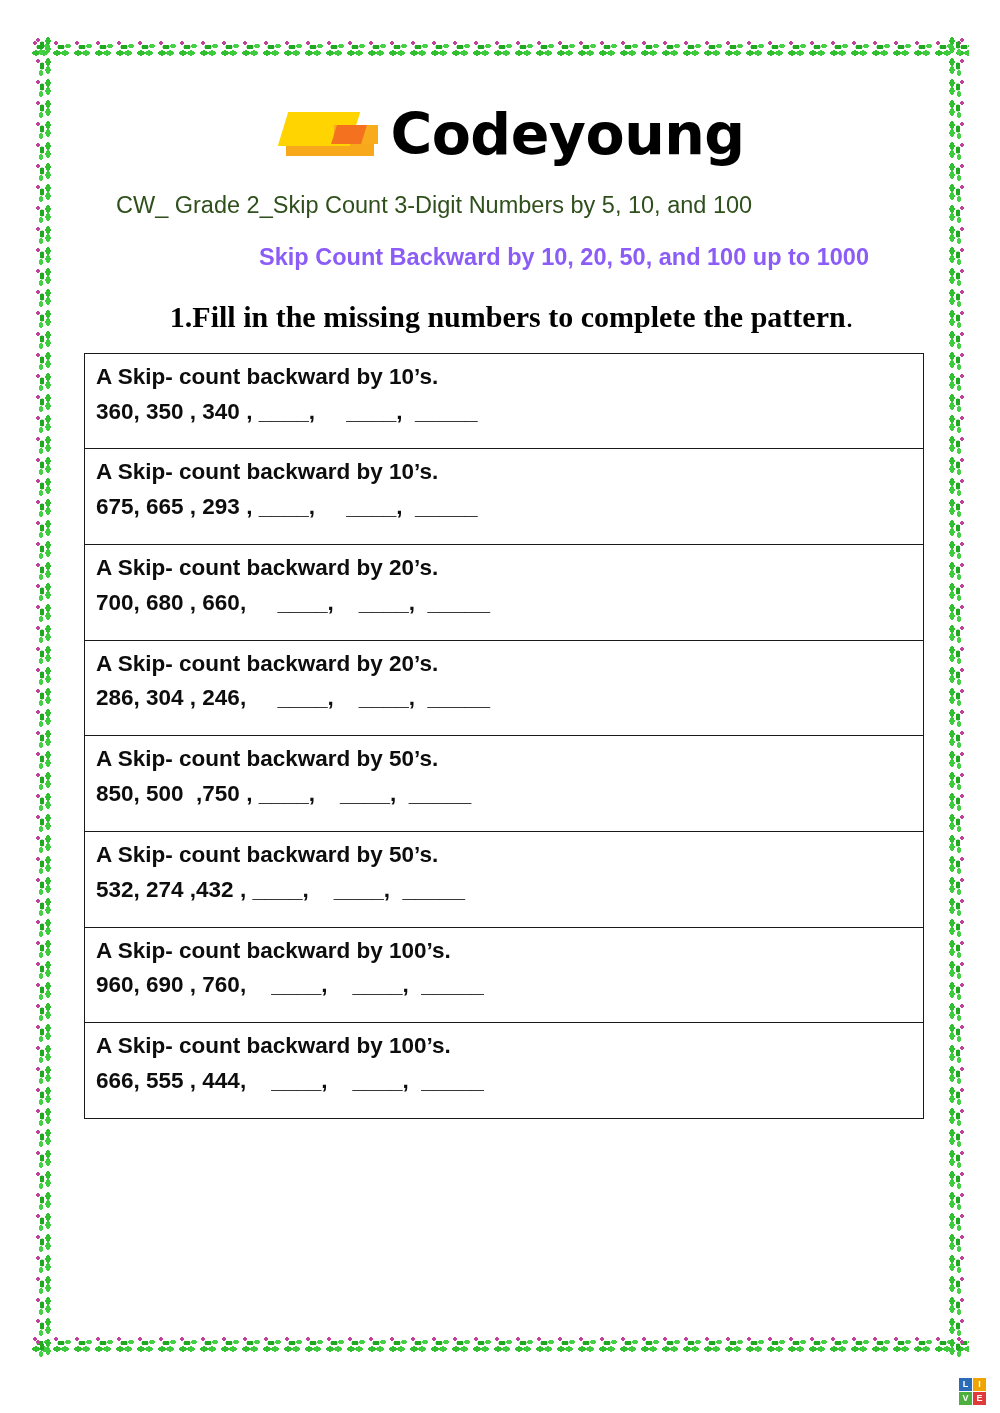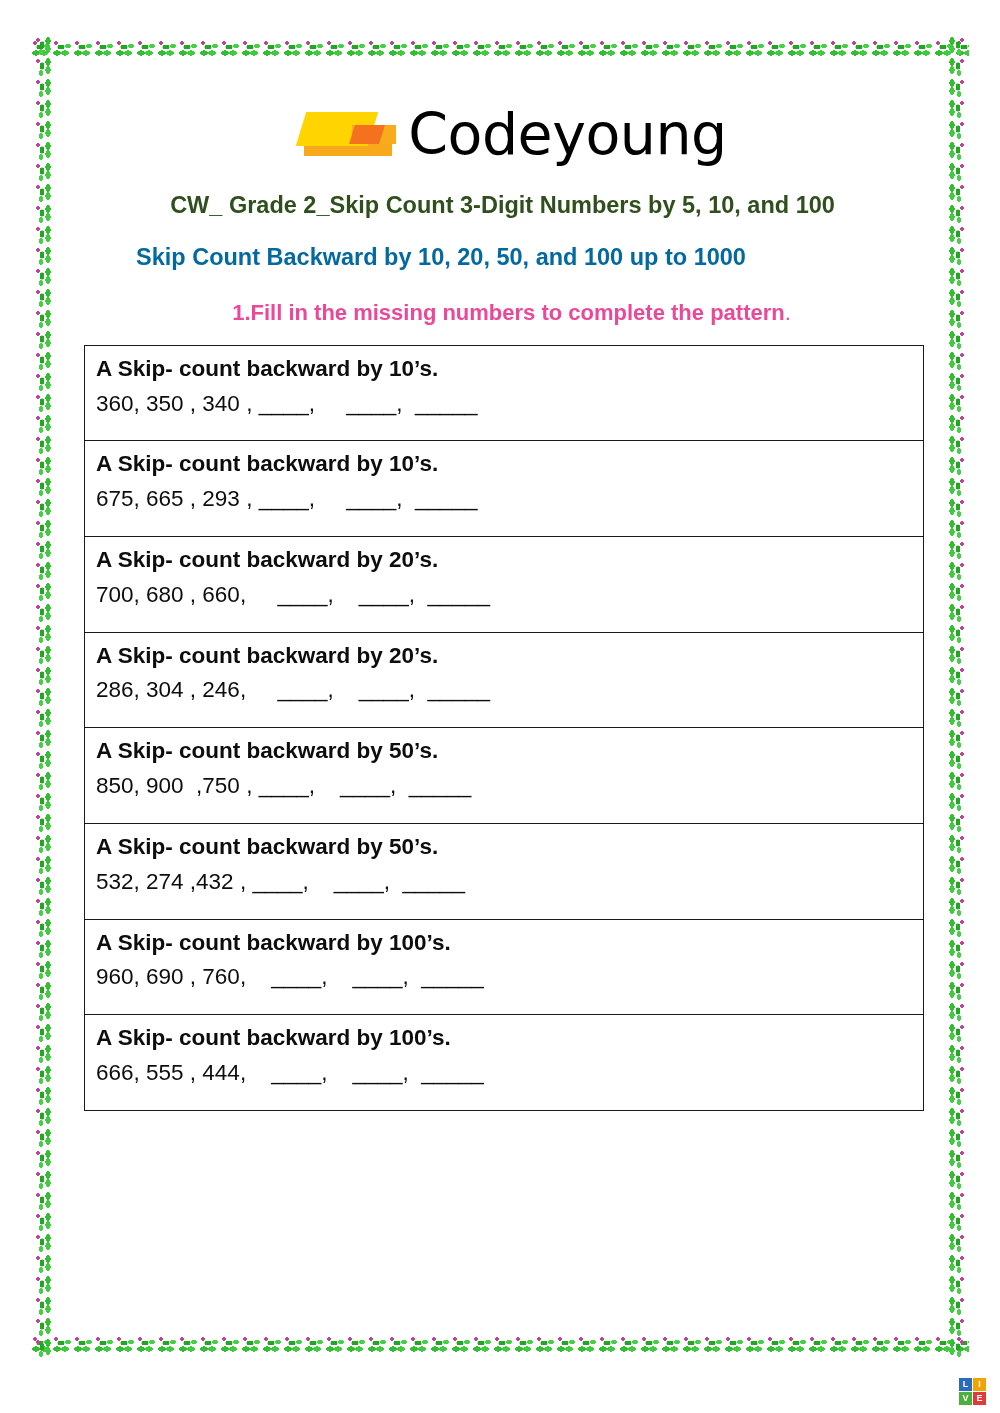--- a/index.html
+++ b/index.html
@@ -103,54 +103,55 @@
   .lm-accent {
     position: absolute;
     left: 56px; top: 22px;
     width: 30px; height: 19px;
     background: #f4711f;
     transform: skewX(-17deg);
   }
   .logo-word {
     font-family: "DejaVu Sans", sans-serif;
     font-size: 57px;
-    font-weight: 400;
+    font-weight: 700;
     letter-spacing: -0.5px;
     color: #000000;
     line-height: 1;
     margin-left: 12px;
     white-space: nowrap;
   }
 
   
   .title {
     margin: 16px 0 0 0;
-    text-align: center;
+    text-align: left;
     color: #2f4f1c;
     font-size: 23.5px;
-    font-weight: 700;
+    font-weight: 400;
     line-height: 1.38;
     padding: 0 46px;
   }
   .subtitle {
     margin: 20px 0 0 0;
-    text-align: left;
-    color: #0369a1;
+    text-align: right;
+    color: #8b5cf6;
     font-size: 23.5px;
     font-weight: 700;
     line-height: 1.38;
     padding: 0 66px;
   }
   .instruction {
     margin: 26px 0 0 0;
     text-align: center;
-    color: #ec4899;
-    font-size: 22px;
+    color: #000000;
+    font-size: 30px;
     font-weight: 700;
     padding-left: 18px;
+    font-family: Liberation Serif, serif;
   }
   .instruction .period { font-weight: 400; }
 
   
   .pattern-table {
     margin-top: 19px;
     margin-left: 14px;
     width: 840px;
     border-collapse: collapse;
     table-layout: fixed;
@@ -164,21 +165,21 @@
   }
   .row-label {
     font-size: 22.5px;
     font-weight: 700;
     color: #0d0d0d;
     line-height: 1.32;
     white-space: pre;
   }
   .row-sequence {
     font-size: 22.5px;
-    font-weight: 400;
+    font-weight: 700;
     color: #0d0d0d;
     line-height: 1.42;
     margin-top: 4px;
     white-space: pre;
   }
 
   
   .footer {
     position: absolute;
     right: 10px;
@@ -266,21 +267,21 @@
       </tr>
       <tr>
         <td>
           <div class="row-label">A Skip- count backward by 20’s.</div>
           <div class="row-sequence">286, 304 , 246,     ____,    ____,  _____</div>
         </td>
       </tr>
       <tr>
         <td>
           <div class="row-label">A Skip- count backward by 50’s.</div>
-          <div class="row-sequence">850, 900  ,750 , ____,    ____,  _____</div>
+          <div class="row-sequence">850, 500  ,750 , ____,    ____,  _____</div>
         </td>
       </tr>
       <tr>
         <td>
           <div class="row-label">A Skip- count backward by 50’s.</div>
           <div class="row-sequence">532, 274 ,432 , ____,    ____,  _____</div>
         </td>
       </tr>
       <tr>
         <td>

